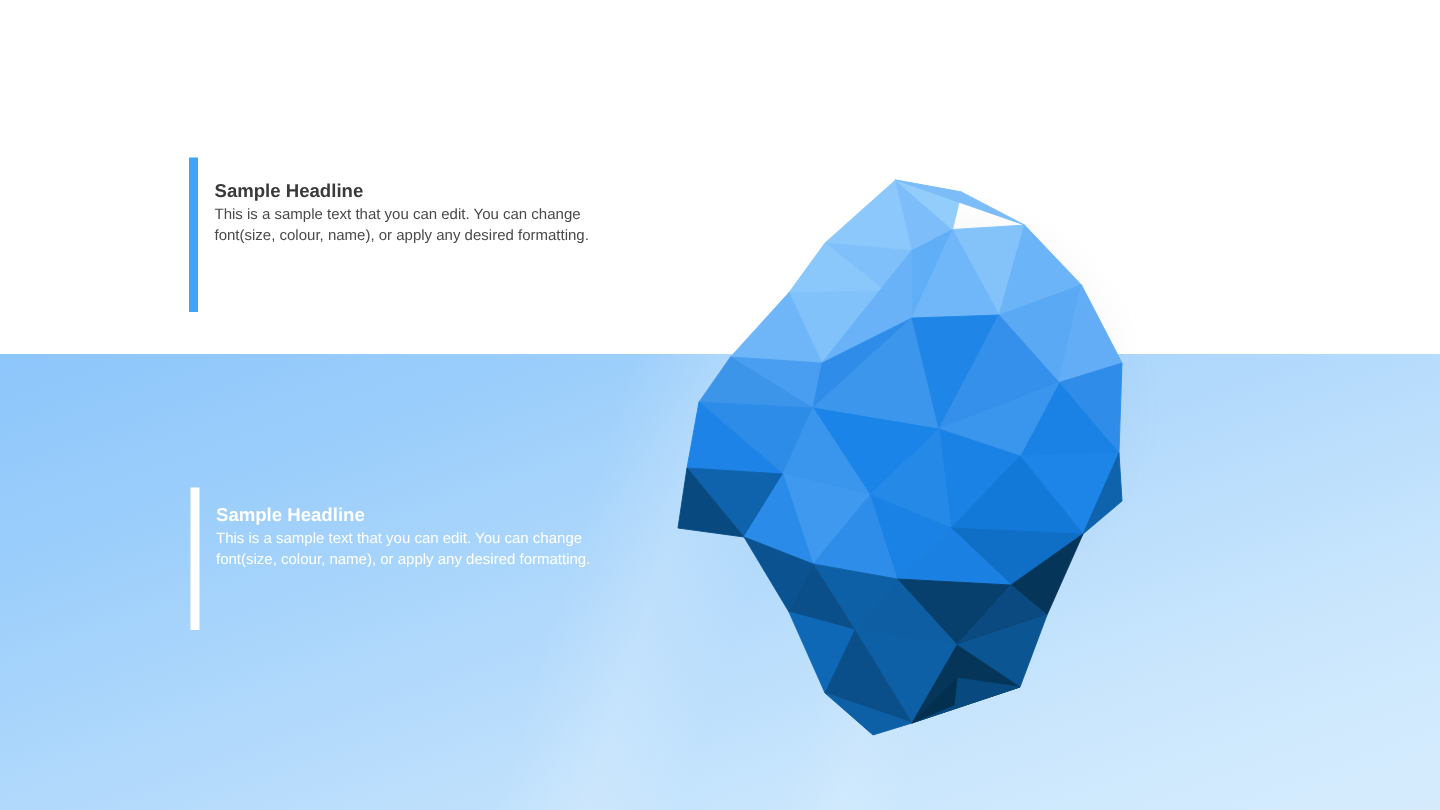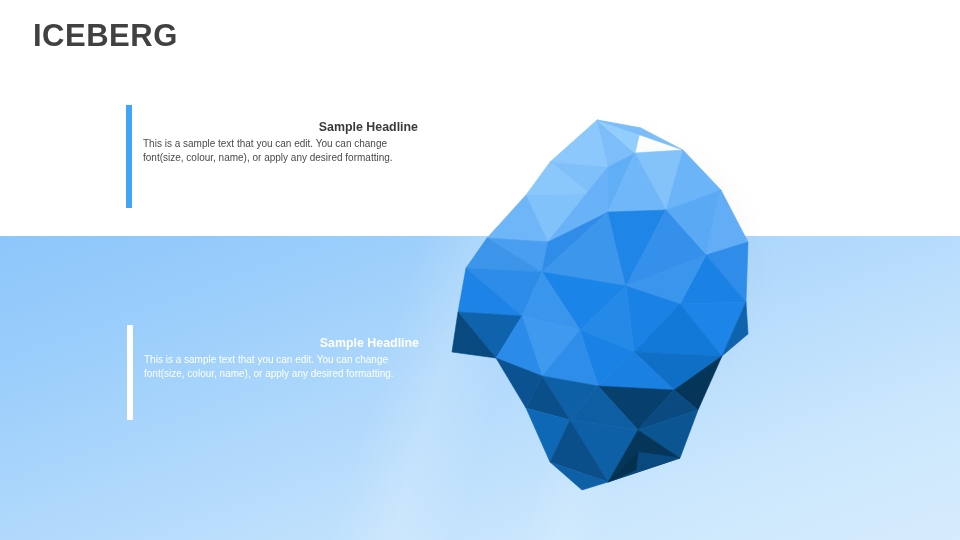--- a/index.html
+++ b/index.html
@@ -72,21 +72,20 @@
     position: absolute;
     left: 17px;
     top: 0;
     width: 275px;
   }
   .tb-head {
     font-size: 12.4px;
     font-weight: bold;
     line-height: 1.35;
     margin: 0 0 1px 0;
-    text-align: right;
   }
   .tb-text {
     font-size: 10px;
     line-height: 1.38;
     margin: 0;
   }
 
   
   #block-top { left: 126px; top: 105px; width: 300px; height: 103px; }
   #block-top .accent-bar { height: 103px; background: #41a5f5; }
@@ -126,21 +125,20 @@
 <body>
 
 <div id="slide">
 
   <div id="sky"></div>
 
   <div id="water">
     <div id="water-sheen"></div>
   </div>
 
-  <div id="title">ICEBERG</div>
 
   <div id="iceberg-wrap">
     <div id="iceberg-glow"></div>
     <svg id="iceberg-svg" width="400" height="420" viewBox="0 0 400 420">
         <polygon points="167,30 120,72 178,77" fill="#8cc8fb" stroke="#8cc8fb" stroke-width="0.6" shape-rendering="geometricPrecision"></polygon>
         <polygon points="167,30 178,77 205,63" fill="#7dbefa" stroke="#7dbefa" stroke-width="0.6" shape-rendering="geometricPrecision"></polygon>
         <polygon points="167,30 205,63 211,38" fill="#92cdfb" stroke="#92cdfb" stroke-width="0.6" shape-rendering="geometricPrecision"></polygon>
         <polygon points="167,30 211,38 253,60" fill="#7cbdf9" stroke="#7cbdf9" stroke-width="0.6" shape-rendering="geometricPrecision"></polygon>
         <polygon points="120,72 178,77 160,104" fill="#7fc0fa" stroke="#7fc0fa" stroke-width="0.6" shape-rendering="geometricPrecision"></polygon>
         <polygon points="120,72 160,104 96,105" fill="#8ac7fb" stroke="#8ac7fb" stroke-width="0.6" shape-rendering="geometricPrecision"></polygon>

